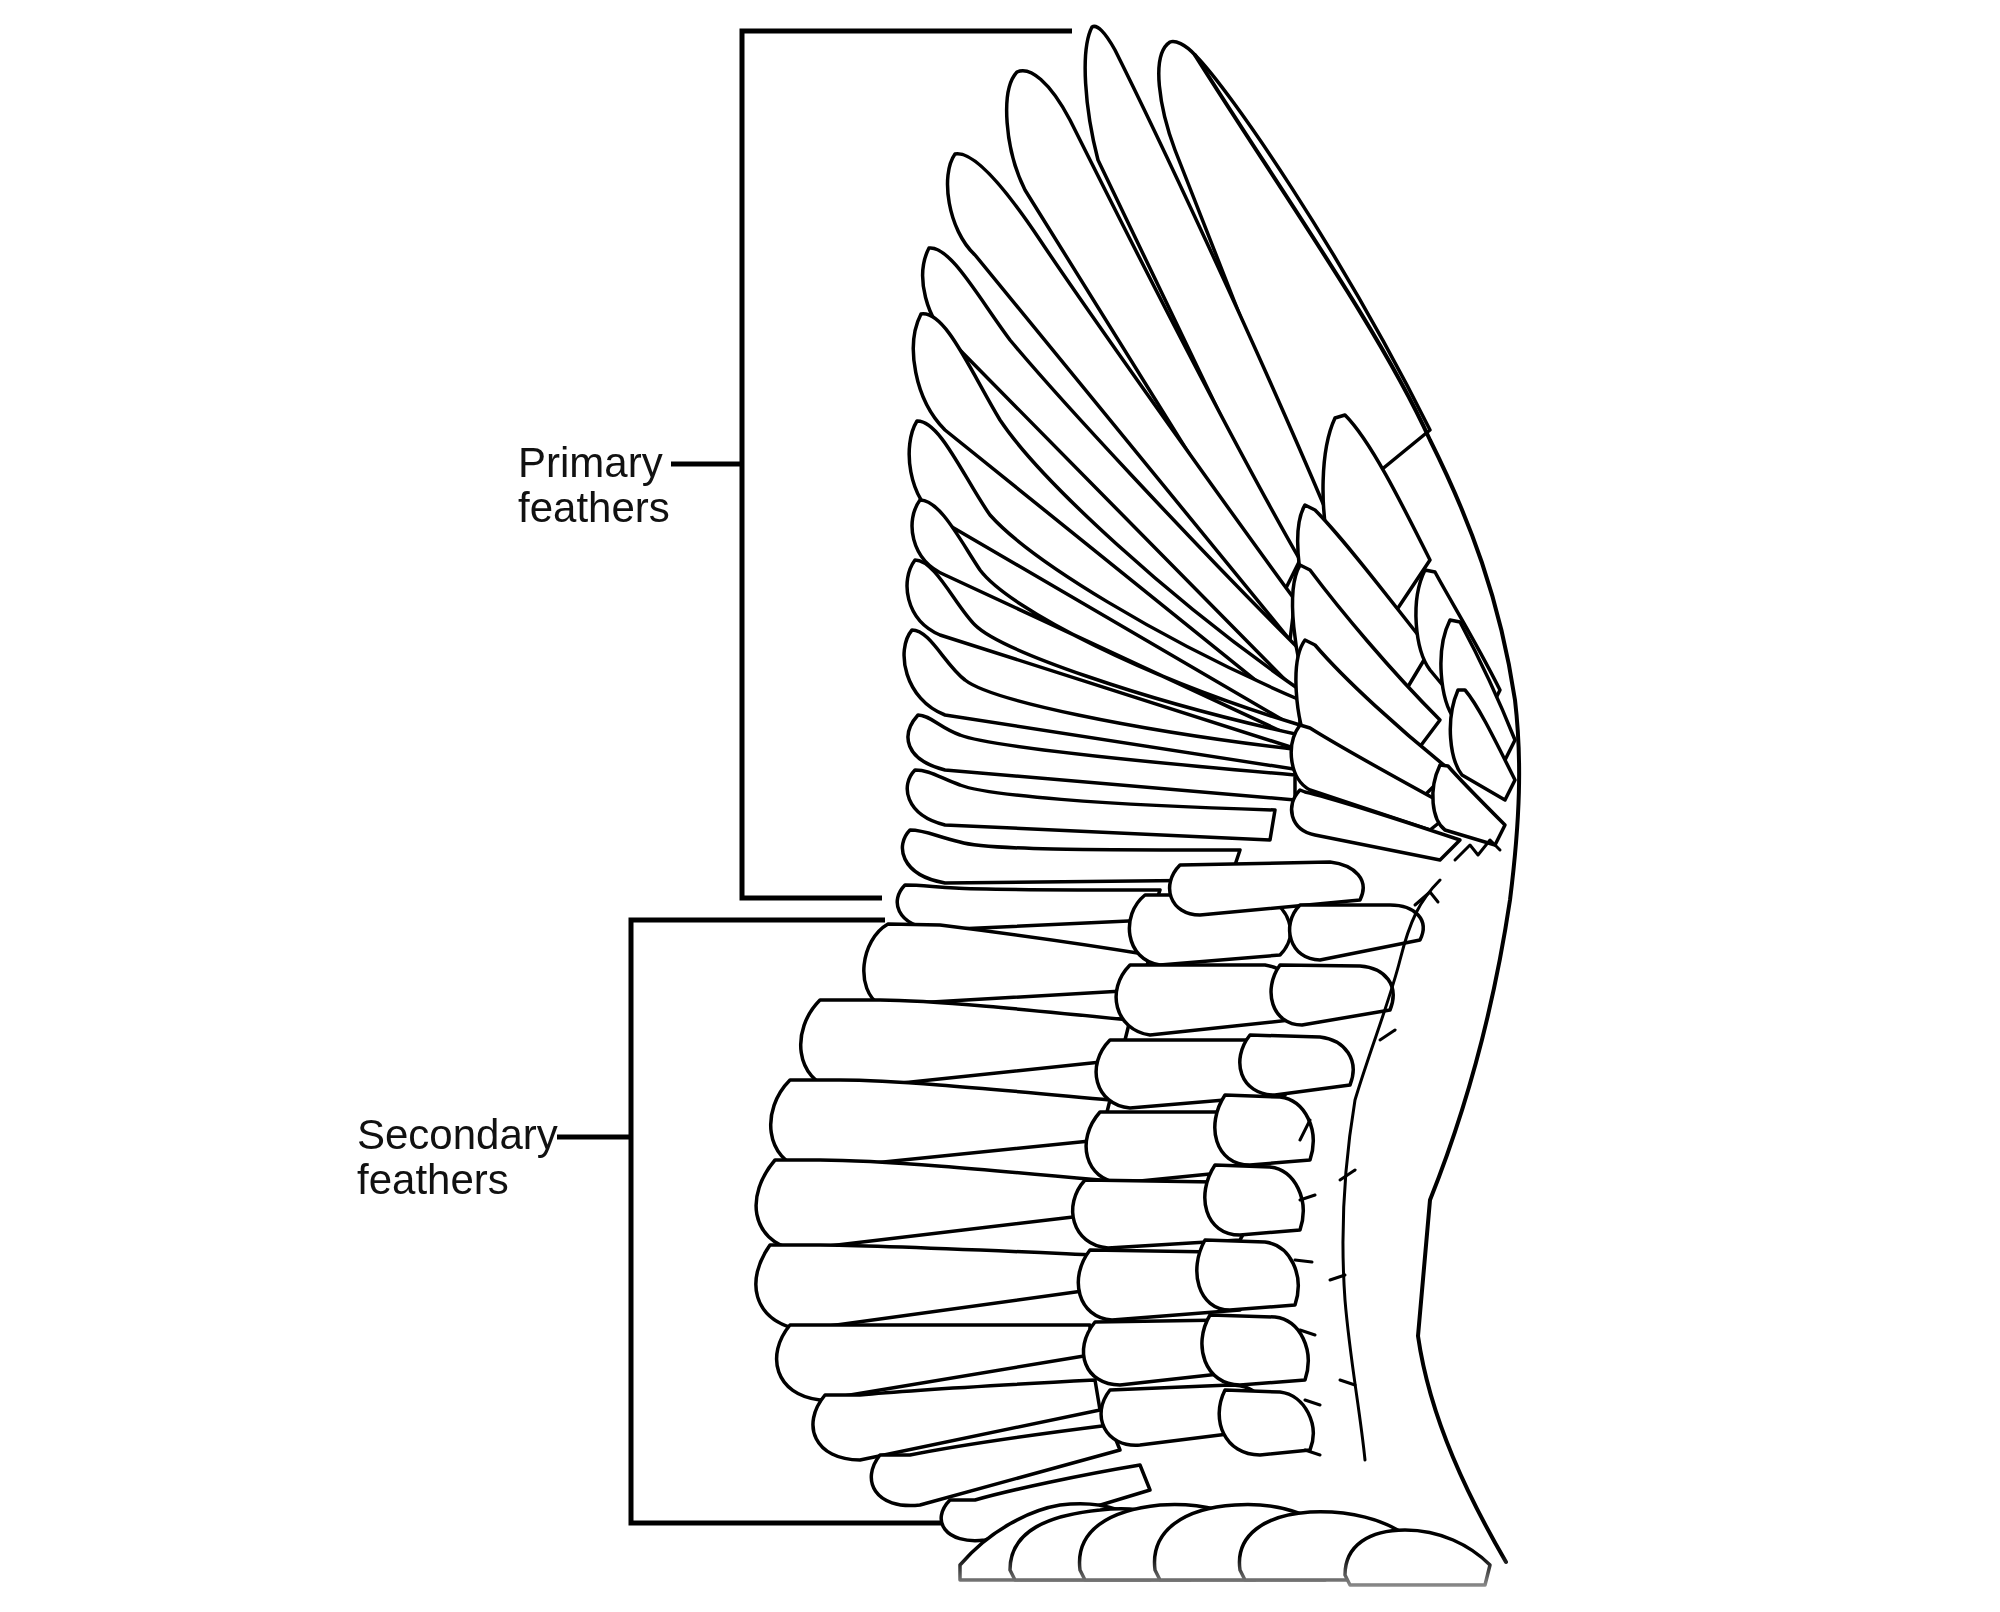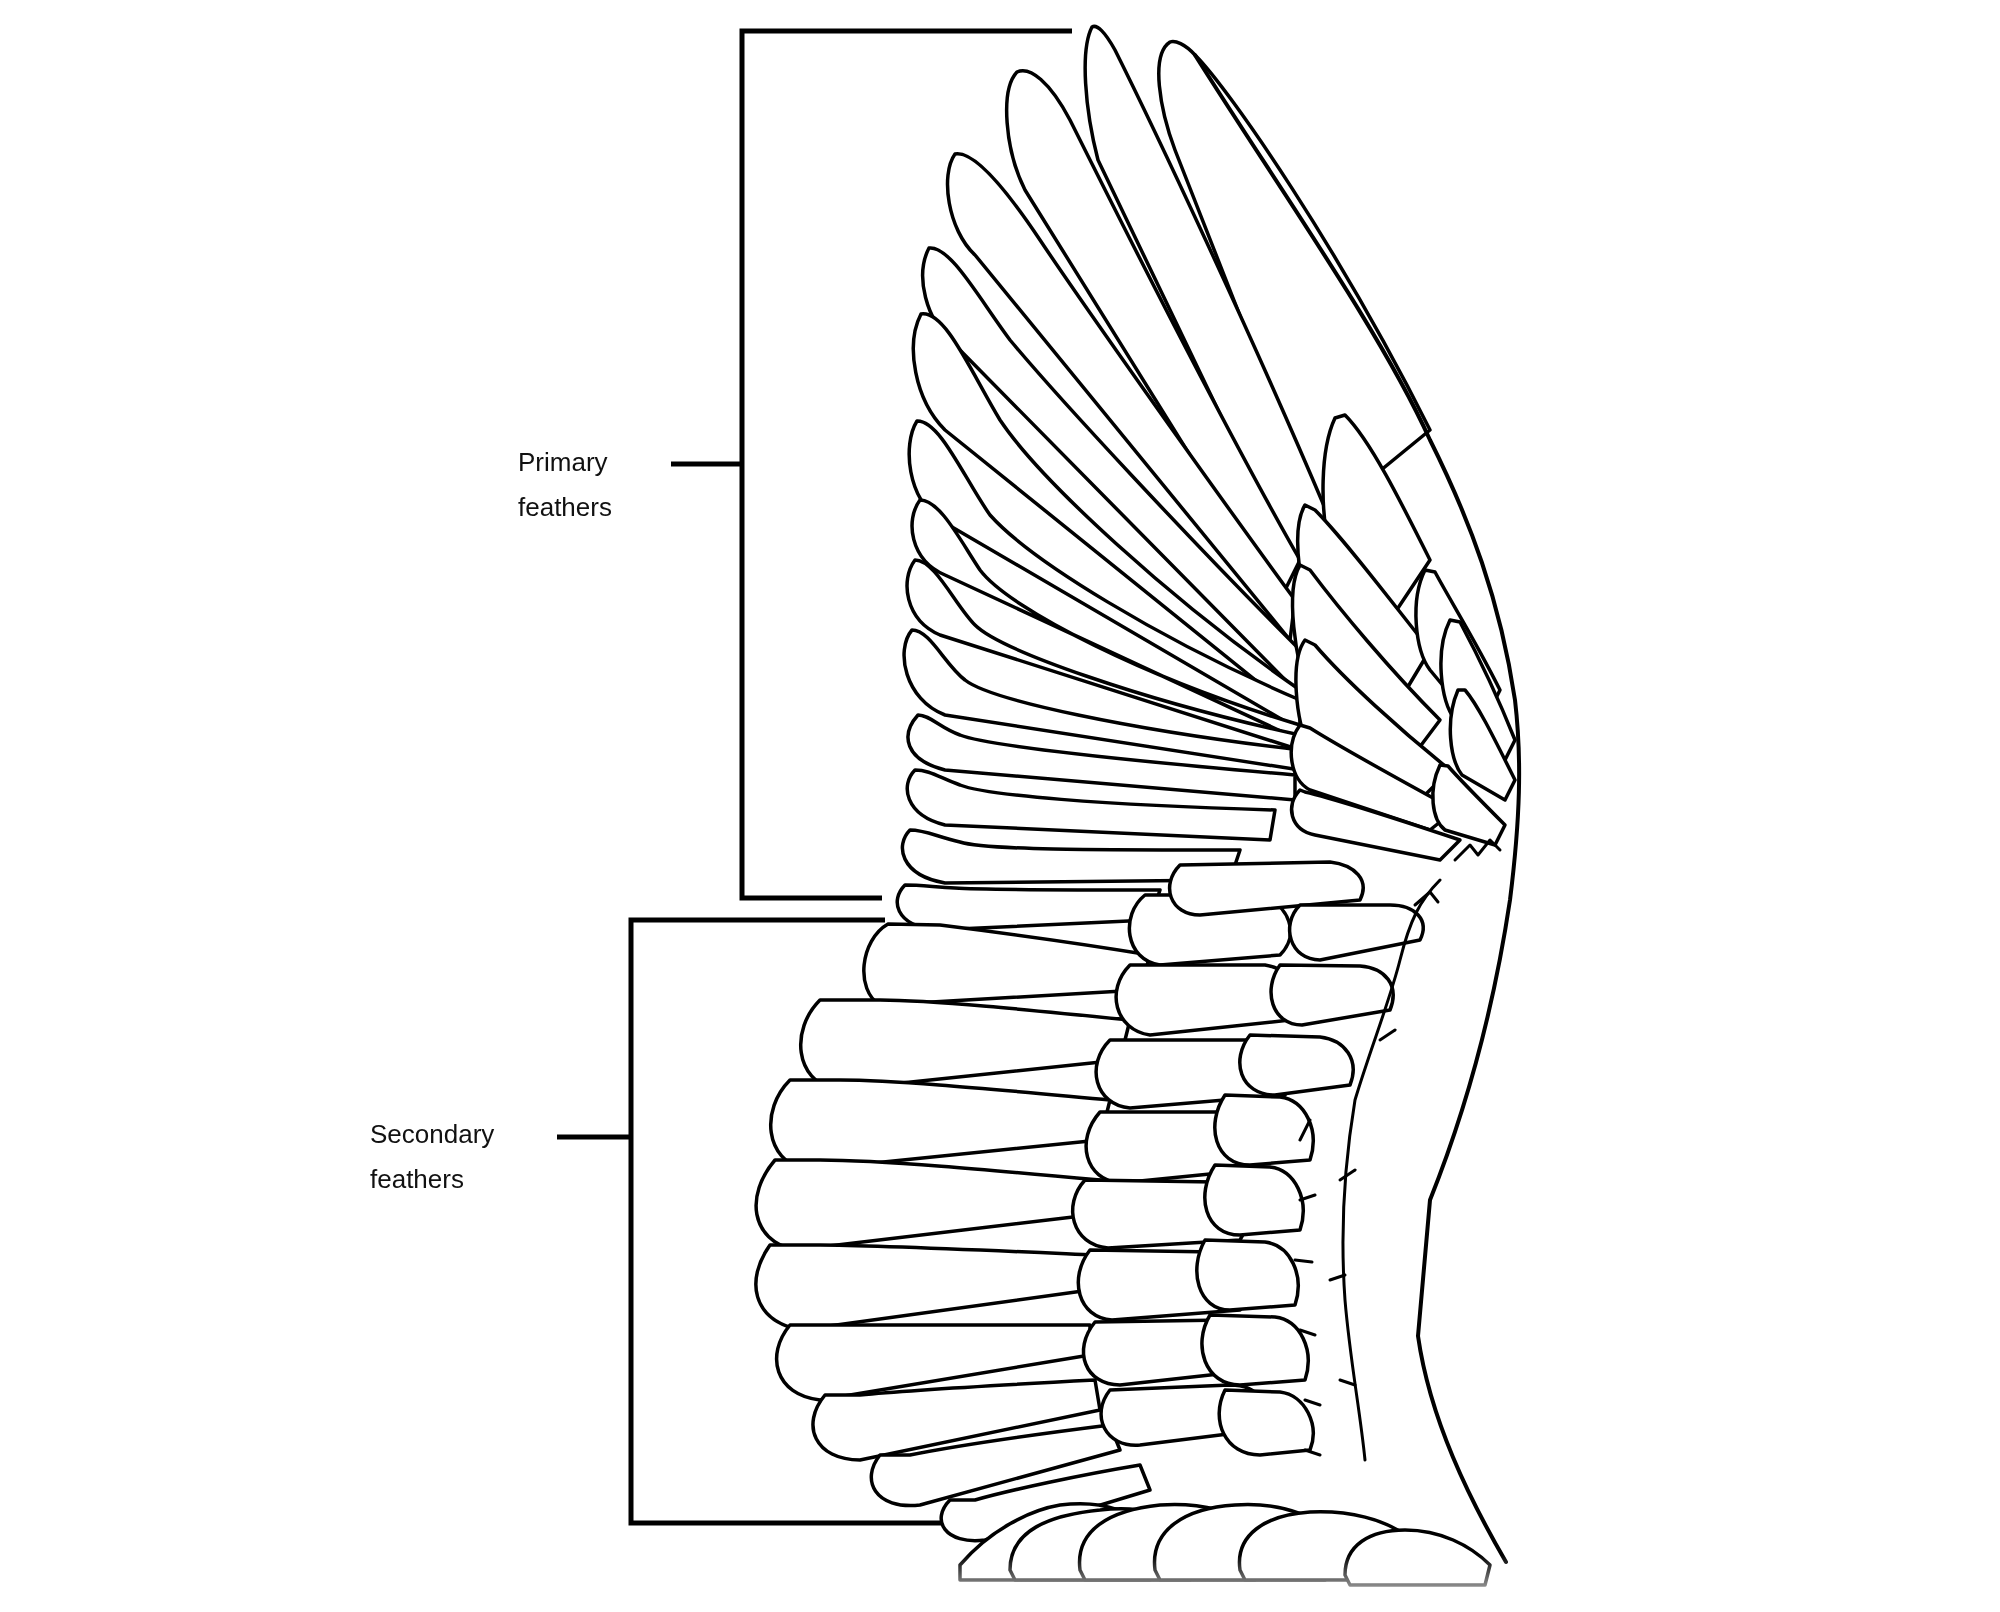--- a/index.html
+++ b/index.html
@@ -1,21 +1,21 @@
 <!DOCTYPE html>
 <html><head>
 <meta charset="utf-8">
 <style>
   html, body { margin:0; padding:0; background:#ffffff; }
   body { width:2000px; height:1612px; position:relative; overflow:hidden; }
   #canvas { position:absolute; left:0; top:0; width:2000px; height:1612px; }
   .label {
     position:absolute;
     font-family:"Liberation Sans", sans-serif;
-    font-size:26px;
+    font-size:42px;
     line-height:45px;
     color:#111111;
     white-space:nowrap;
   }
   .label span { display:block; }
 </style>
 </head>
 <body>
 
 <svg id="canvas" viewBox="0 0 2000 1612" xmlns="http://www.w3.org/2000/svg">
@@ -124,16 +124,16 @@
 
     <rect x="900" y="1555" width="650" height="57" fill="url(#fade)" stroke="none"></rect>
   </g>
 </svg>
 
 <div class="label" style="left:518px; top:440px;">
   <span>Primary</span>
   <span>feathers</span>
 </div>
 
-<div class="label" style="left:370px; top:1112px;">
+<div class="label" style="left:357px; top:1112px;">
   <span>Secondary</span>
   <span>feathers</span>
 </div>
 
 </body></html>

